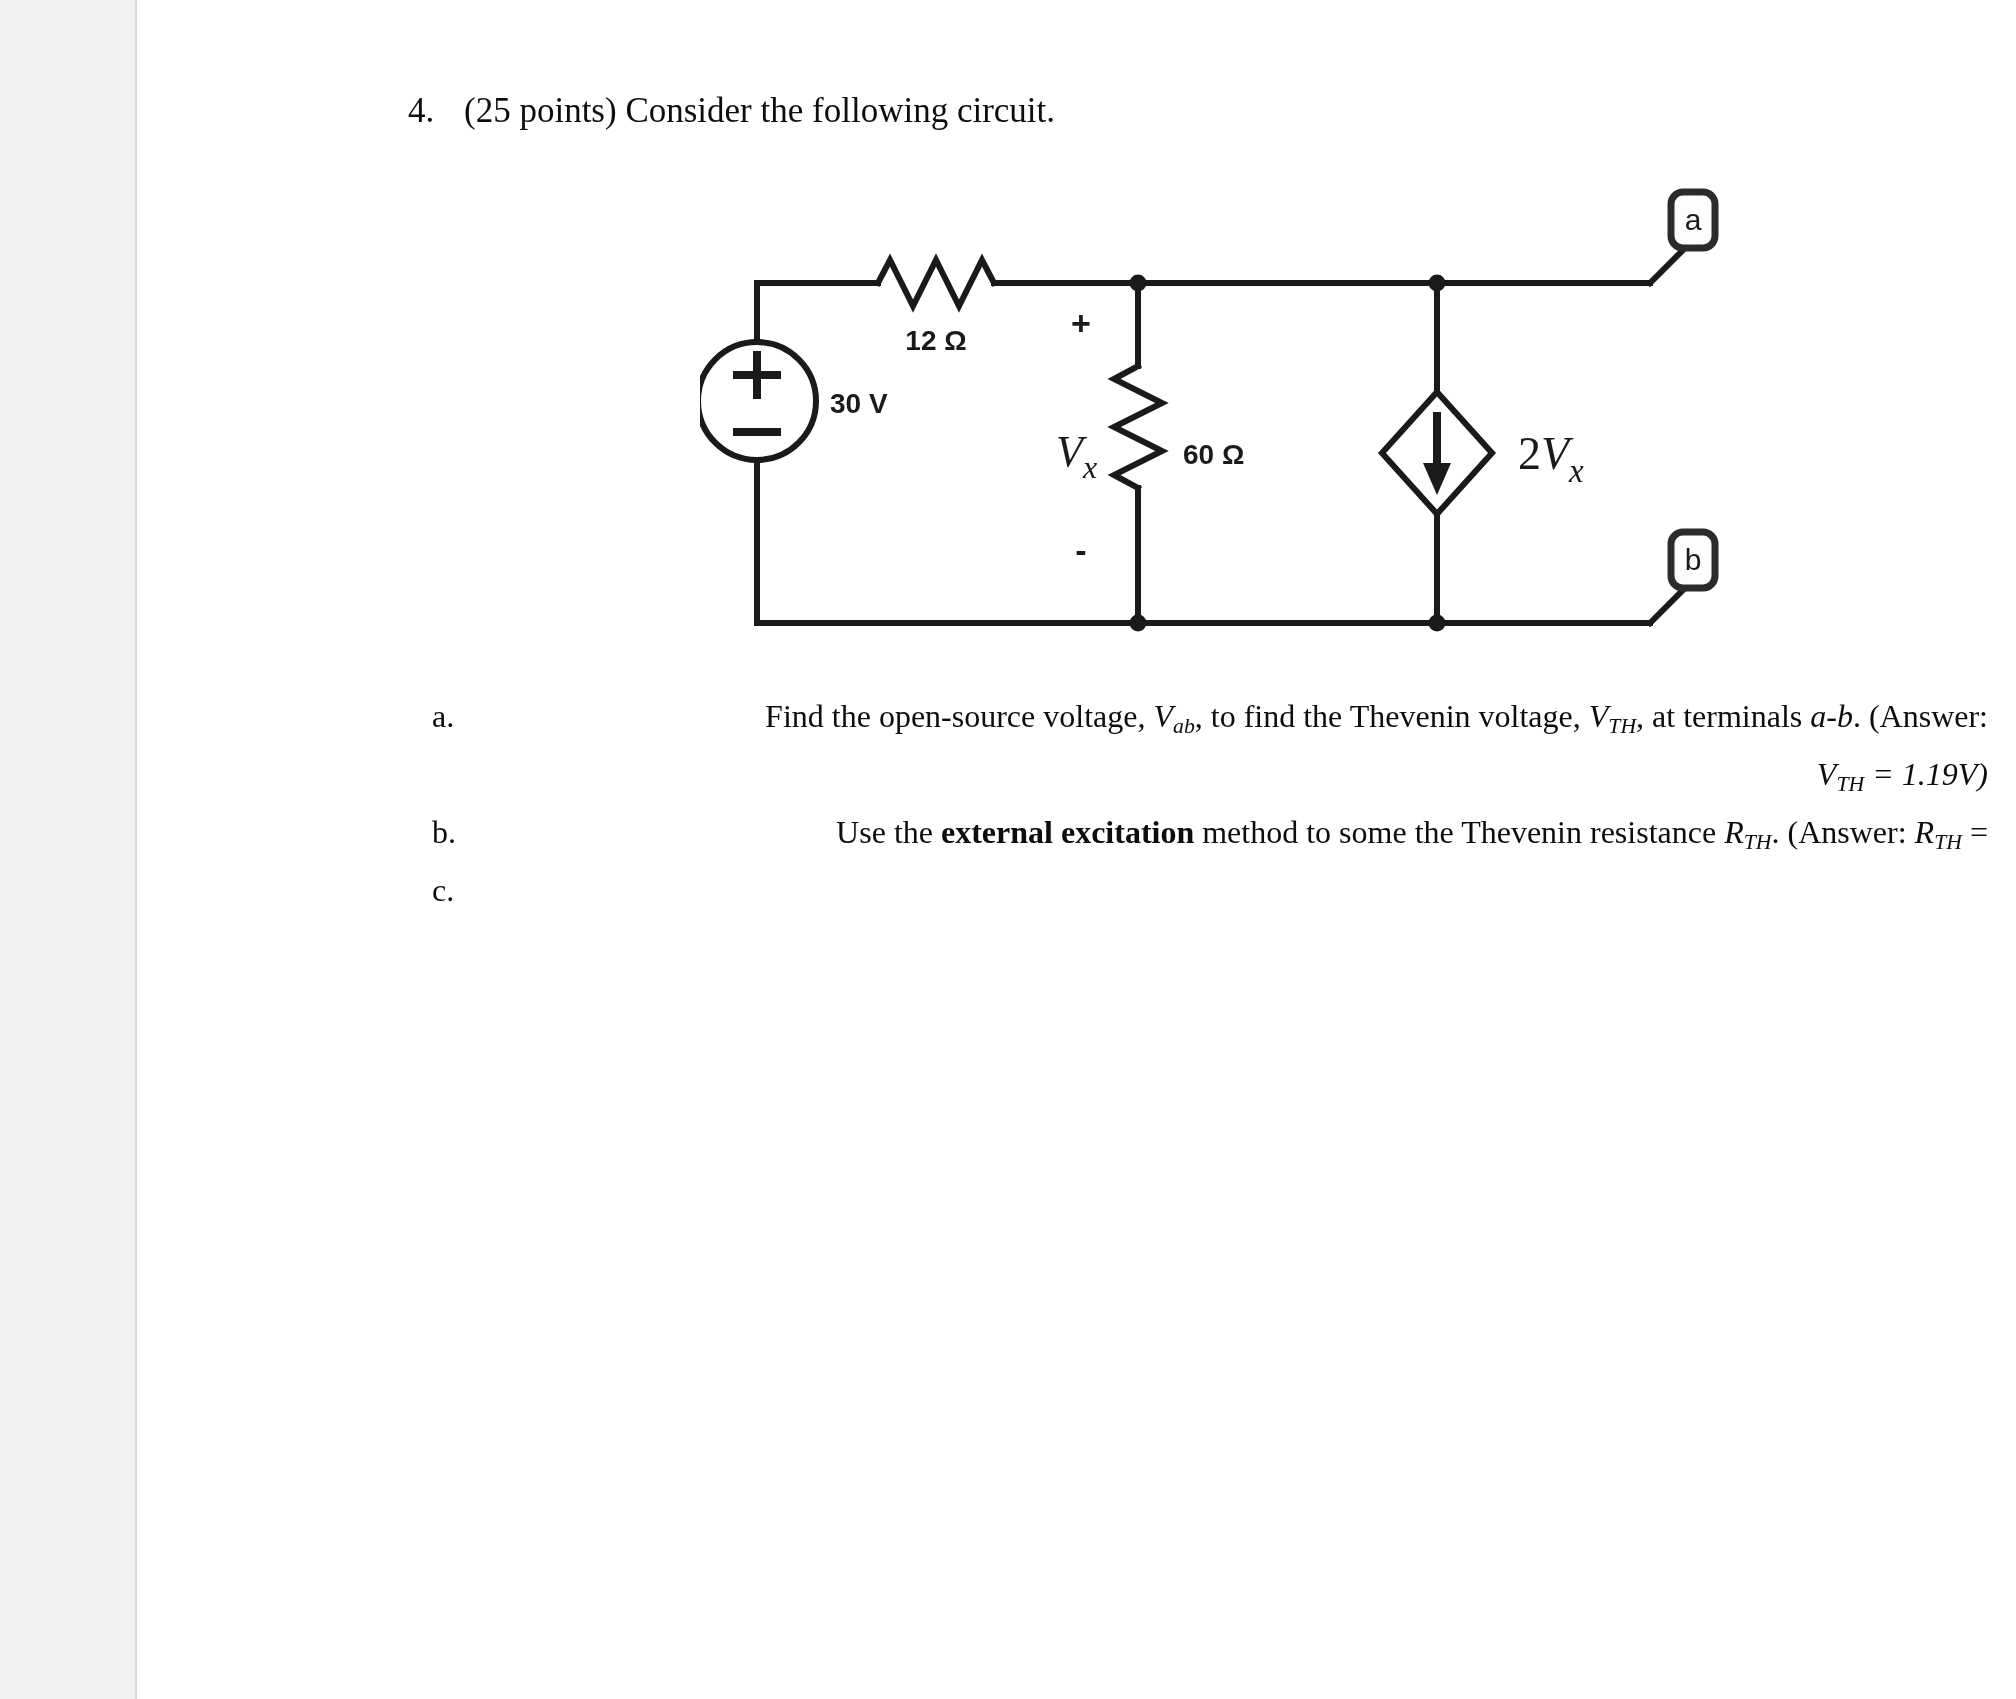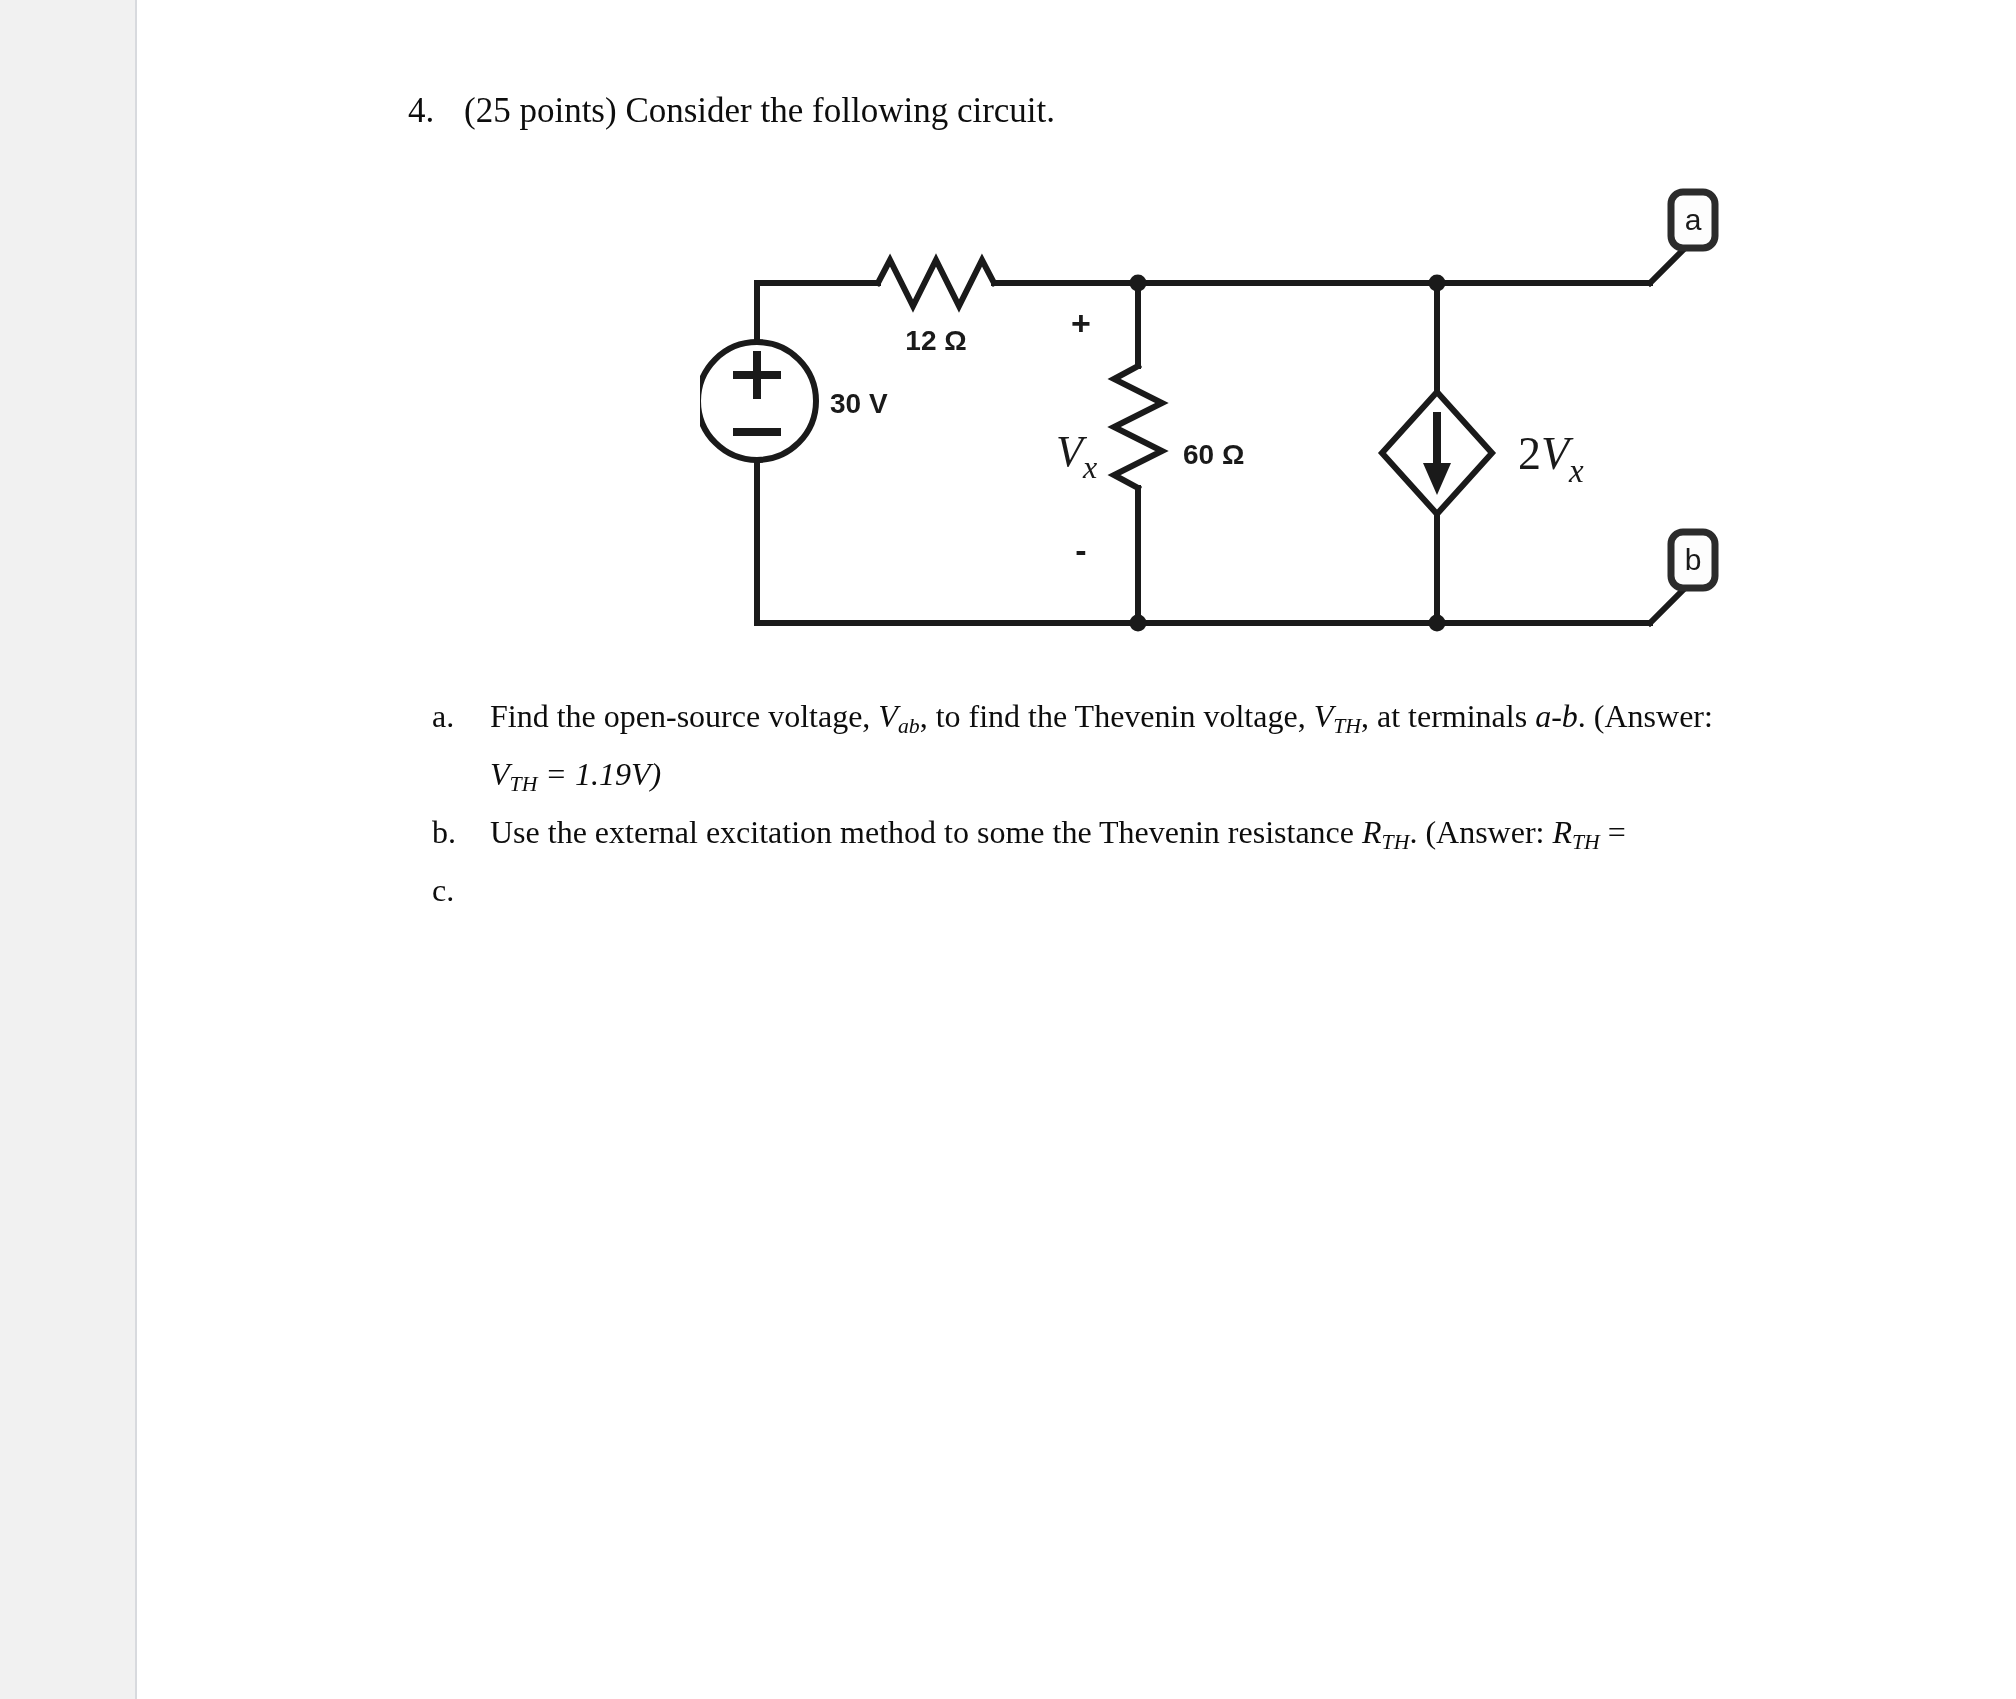--- a/index.html
+++ b/index.html
@@ -76,23 +76,24 @@
     align-items: flex-start;
     margin-bottom: 0px;
   }
   .sq-marker {
     flex: 0 0 58px;
     text-align: left;
     padding-left: 4px;
   }
   .sq-body {
     flex: 1 1 auto;
+    text-align: right;
   }
   .math-i { font-style: italic; }
-  .bold { font-weight: normal; margin-top: 44px; }
+  .bold { font-weight: bold; margin-top: 44px; }
   sub {
     font-size: 0.68em;
     vertical-align: -0.28em;
     font-style: italic;
   }
   .nosub-i { font-style: italic; }
 </style>
 </head>
 <body>
 

